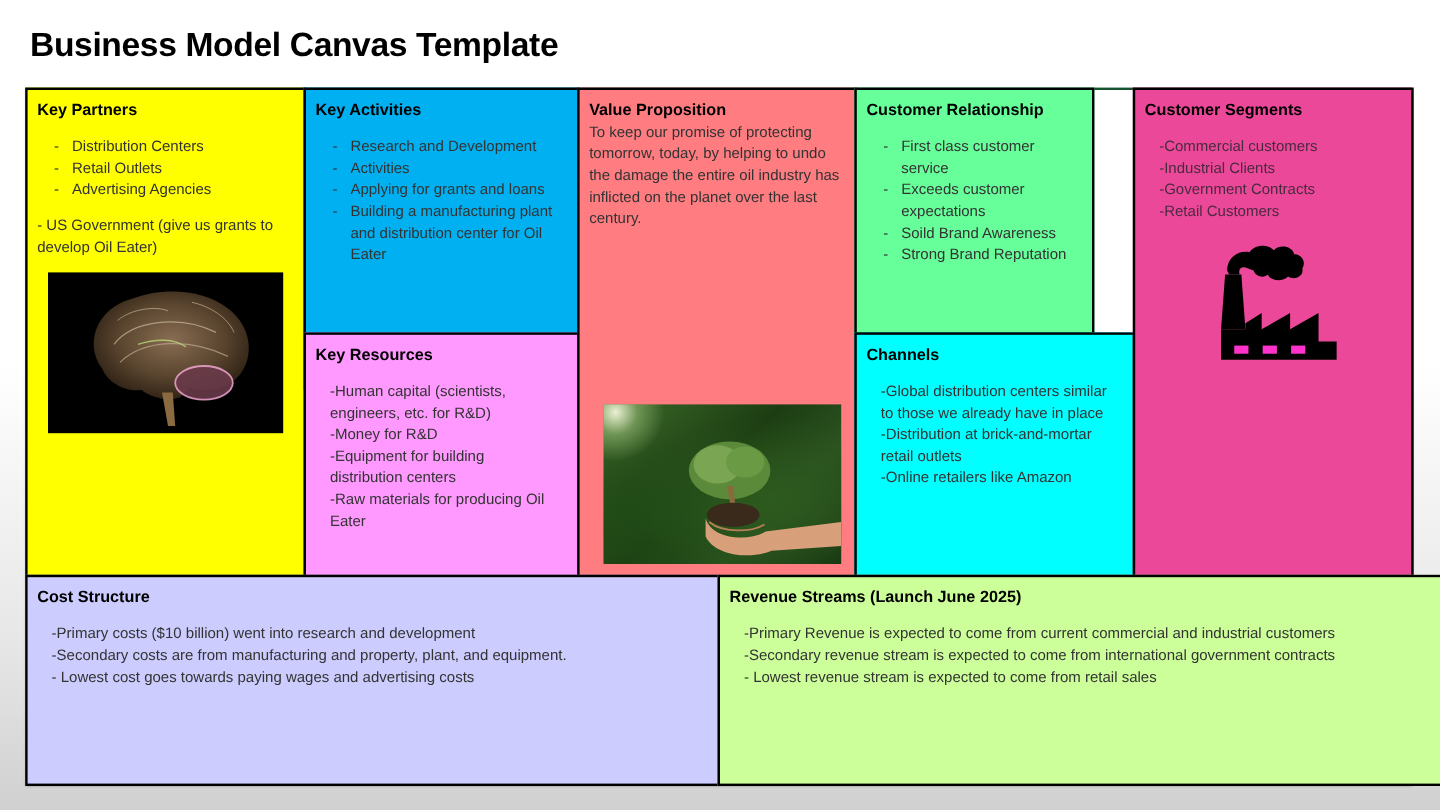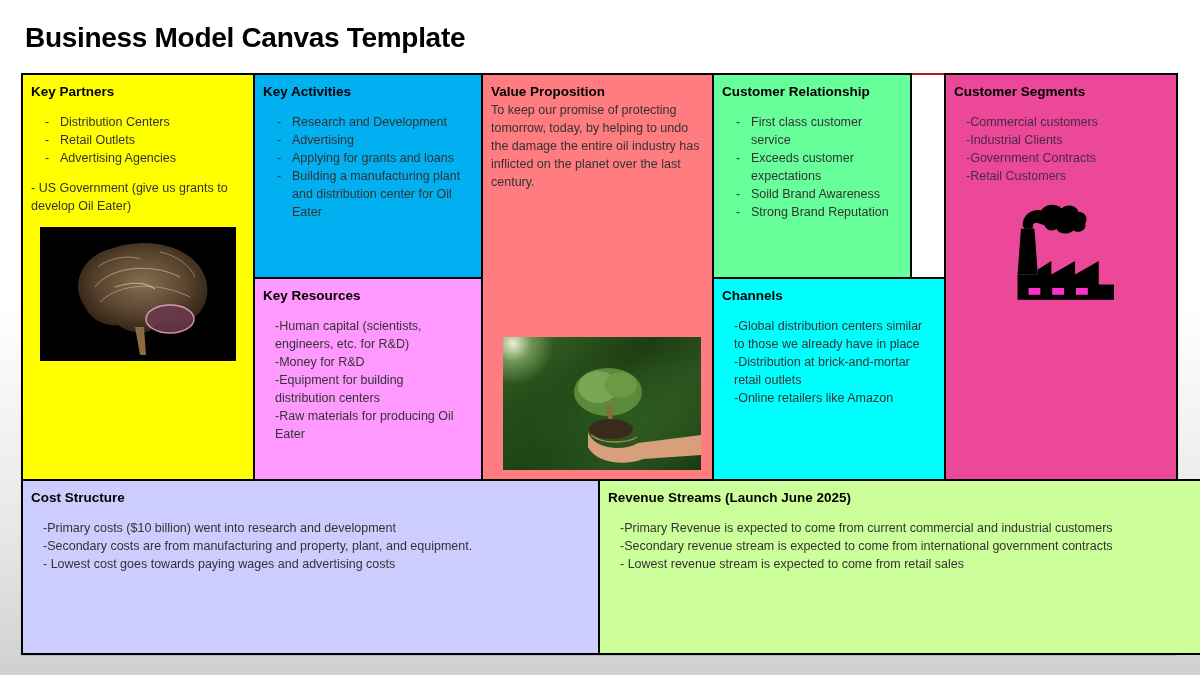--- a/index.html
+++ b/index.html
@@ -8,21 +8,21 @@
     background: linear-gradient(to bottom, #ffffff 0%, #ffffff 45%, #e6e6e6 80%, #d0d0d0 100%);
     font-family: "Liberation Sans", sans-serif;
     color: #222;
   }
   .title {
     position: absolute; left: 25px; top: 22px;
     font-size: 28px; font-weight: bold; color: #000; letter-spacing: -0.3px;
   }
   .canvas {
     position: absolute; left: 21px; top: 73px; width: 1155px; height: 580px;
-    border: 2px solid #b91c1c; box-sizing: border-box;
+    border: 2px solid #14532d; box-sizing: border-box;
     box-shadow: 1px 2px 2px rgba(0,0,0,0.35);
     padding-left: 44px;
   }
   .cell {
     position: absolute; box-sizing: border-box; border: 2px solid #000;
     padding: 8px 8px 4px 8px; overflow: hidden;
   }
   .cell h3 {
     margin: 0; font-size: 13.5px; font-weight: bold; color: #000; line-height: 18px;
   }
@@ -98,21 +98,21 @@
         <path d="M120 25 C135 28 150 38 155 50" stroke="#d8c8b0" stroke-width="0.8" fill="none" opacity="0.6"></path>
       </svg>
     </div>
   </div>
 
   <div class="cell ka">
     <h3>Key Activities</h3>
     <div class="body">
       <ul class="dash">
         <li>Research and Development</li>
-        <li>Advertising</li>
+        <li>Activities</li>
         <li>Applying for grants and loans</li>
         <li>Building a manufacturing plant and distribution center for Oil Eater</li>
       </ul>
     </div>
   </div>
 
   <div class="cell kr">
     <h3>Key Resources</h3>
     <div class="body">
       <ul class="plain">

